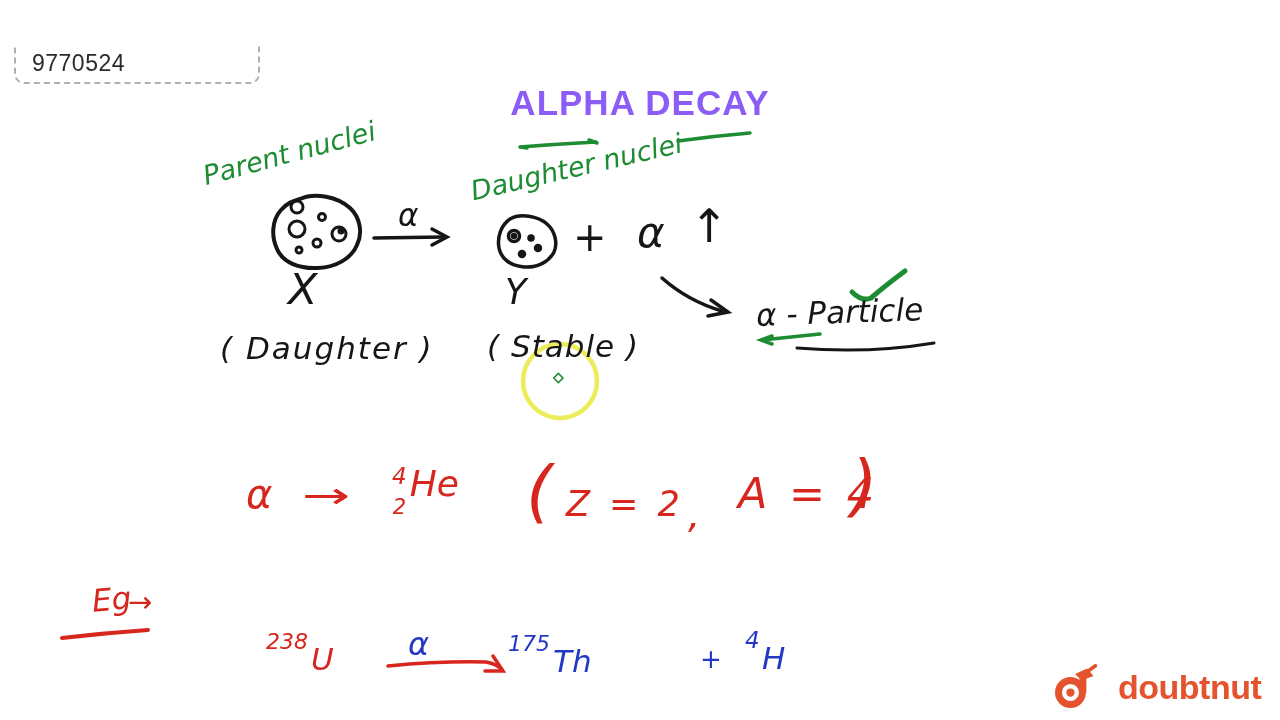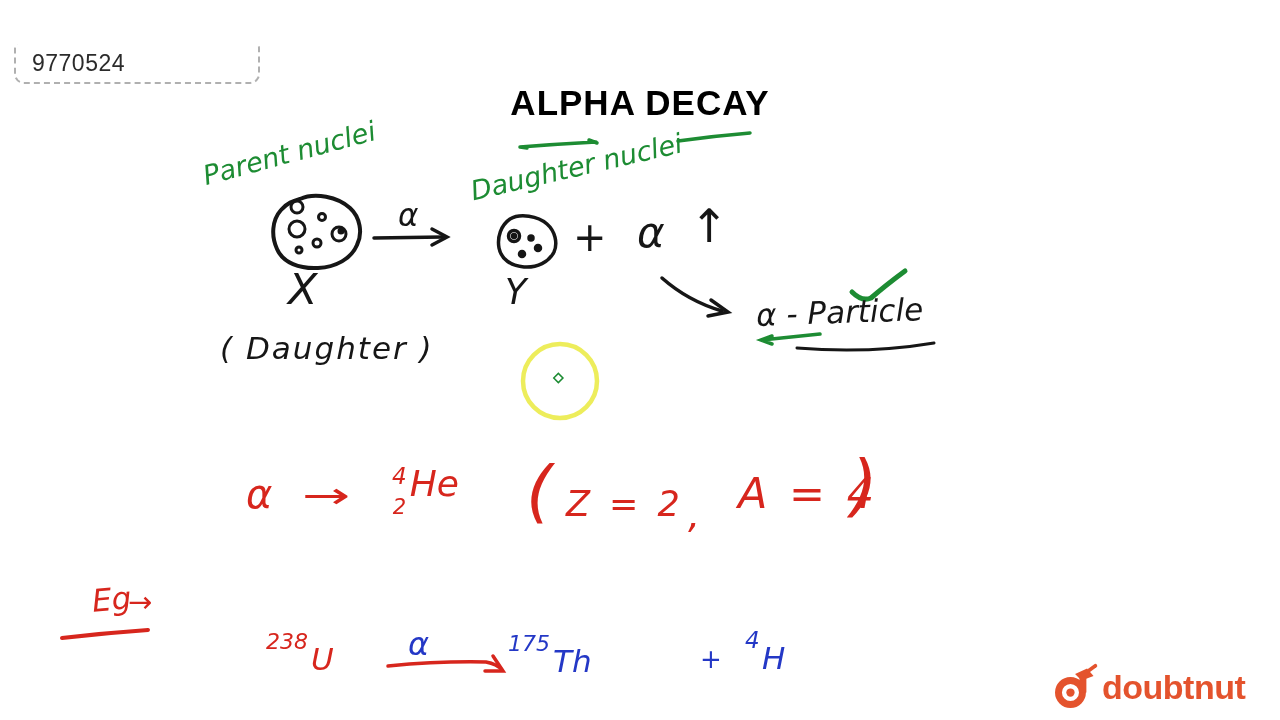--- a/index.html
+++ b/index.html
@@ -12,32 +12,32 @@
   .hw{font-family:"DejaVu Sans",sans-serif;font-style:italic;white-space:nowrap;line-height:1;}
   .ink-black{color:#161616;}
   .ink-green{color:#1d8c33;}
   .ink-red{color:#d7261d;}
   .ink-blue{color:#2438c6;}
 
   .id-box{left:14px;top:44px;width:226px;height:38px;border:2px dashed #b0b0b0;border-top:none;
           border-radius:4px 4px 10px 10px;display:flex;align-items:center;padding-left:16px;
           font-size:23px;color:#2b2b2b;letter-spacing:0.5px;}
   .title{left:0;right:0;top:83px;text-align:center;font-weight:700;font-size:35px;
-         color:#000000;letter-spacing:1px;}
+         color:#8b5cf6;letter-spacing:1px;}
 
   
   .nuc{display:inline-flex;align-items:flex-start;}
   .nuc .stack{display:inline-flex;flex-direction:column;align-items:center;margin-right:3px;}
   .nuc .sup{font-size:23px;line-height:0.95;}
   .nuc .sub{font-size:21px;line-height:0.95;margin-top:10px;}
   .nuc .sym{font-size:36px;margin-top:0;}
   .nuc.small .sup{font-size:22px;text-align:center;}
   .nuc.small .sym{font-size:31px;margin-top:12px;}
 
-  .wm{left:1052px;top:662px;display:flex;align-items:center;gap:2px;}
+  .wm{left:1052px;top:662px;display:flex;align-items:center;gap:18px;}
   .wm-text{font-weight:700;font-size:34px;color:#e4532d;letter-spacing:-0.5px;
            font-family:"Liberation Sans",sans-serif;}
 </style>
 </head>
 <body>
 
 <div class="frame">
 
   <div class="abs id-box">
     <span>9770524</span>
@@ -106,20 +106,21 @@
   <div class="abs hw ink-green" style="left:200px;top:163px;font-size:27px;transform:rotate(-15deg);transform-origin:left top;">Parent nuclei</div>
   <div class="abs hw ink-green" style="left:468px;top:178px;font-size:27px;transform:rotate(-13deg);transform-origin:left top;">Daughter nuclei</div>
 
   <div class="abs hw ink-black" style="left:398px;top:200px;font-size:31px;">α</div>
   <div class="abs hw ink-black" style="left:288px;top:268px;font-size:43px;">X</div>
   <div class="abs hw ink-black" style="left:505px;top:275px;font-size:35px;">Y</div>
   <div class="abs hw ink-black" style="left:573px;top:217px;font-size:40px;font-style:normal;">+</div>
   <div class="abs hw ink-black" style="left:637px;top:212px;font-size:42px;">α</div>
   <div class="abs hw ink-black" style="left:690px;top:203px;font-size:46px;font-style:normal;">↑</div>
   <div class="abs hw ink-black" style="left:220px;top:333px;font-size:31px;letter-spacing:2px;">( Daughter )</div>
+  <div class="abs hw ink-black" style="left:487px;top:331px;font-size:31px;letter-spacing:1px;">( Stable )</div>
   <div class="abs hw ink-black" style="left:756px;top:297px;font-size:31px;transform:rotate(-2deg);">α - Particle</div>
 
   <div class="abs hw ink-red" style="left:246px;top:474px;font-size:40px;">α</div>
   <div class="abs hw ink-red" style="left:302px;top:478px;font-size:36px;transform:scaleX(1.6);transform-origin:left center;font-style:normal;">→</div>
   <div class="abs hw ink-red nuc" style="left:392px;top:466px;">
     <span class="stack">
       <span class="sup">4</span>
       <span class="sub">2</span>
     </span>
     <span class="sym">He</span>

